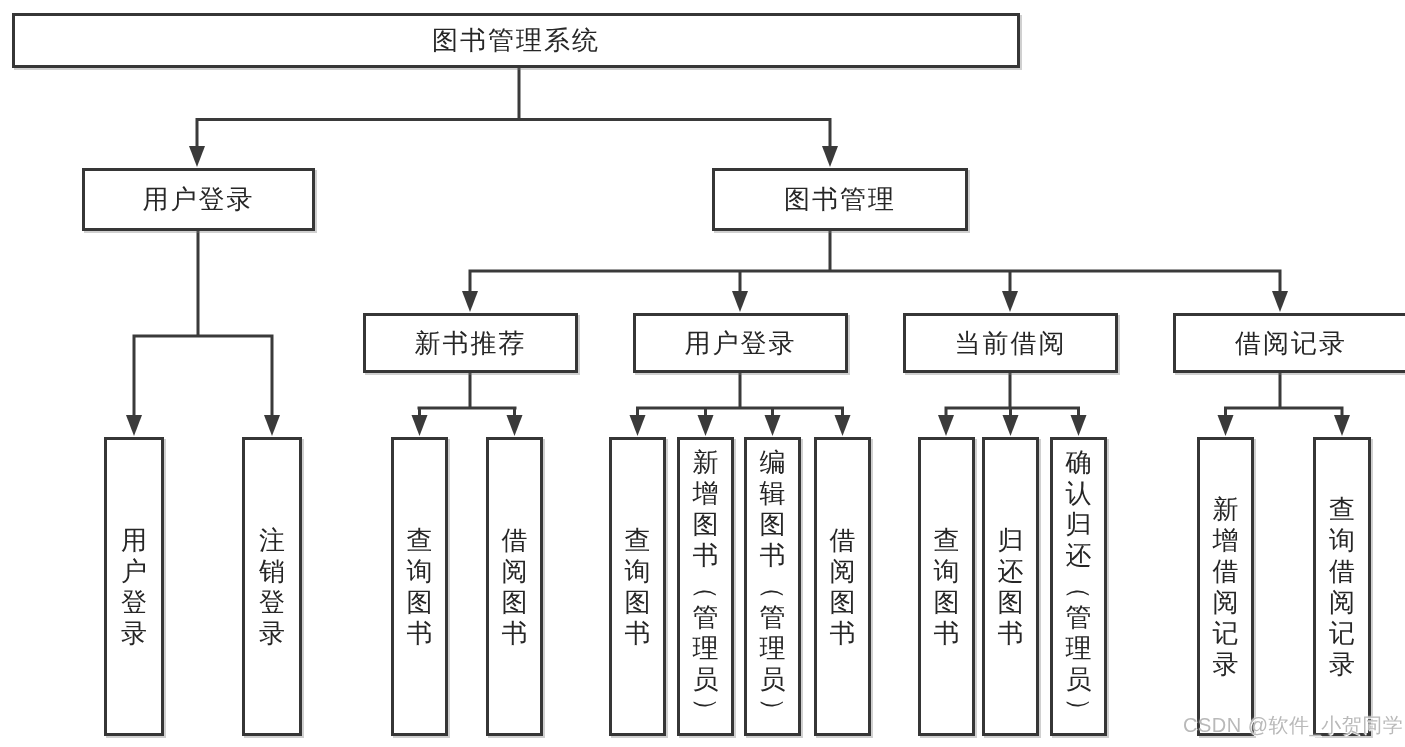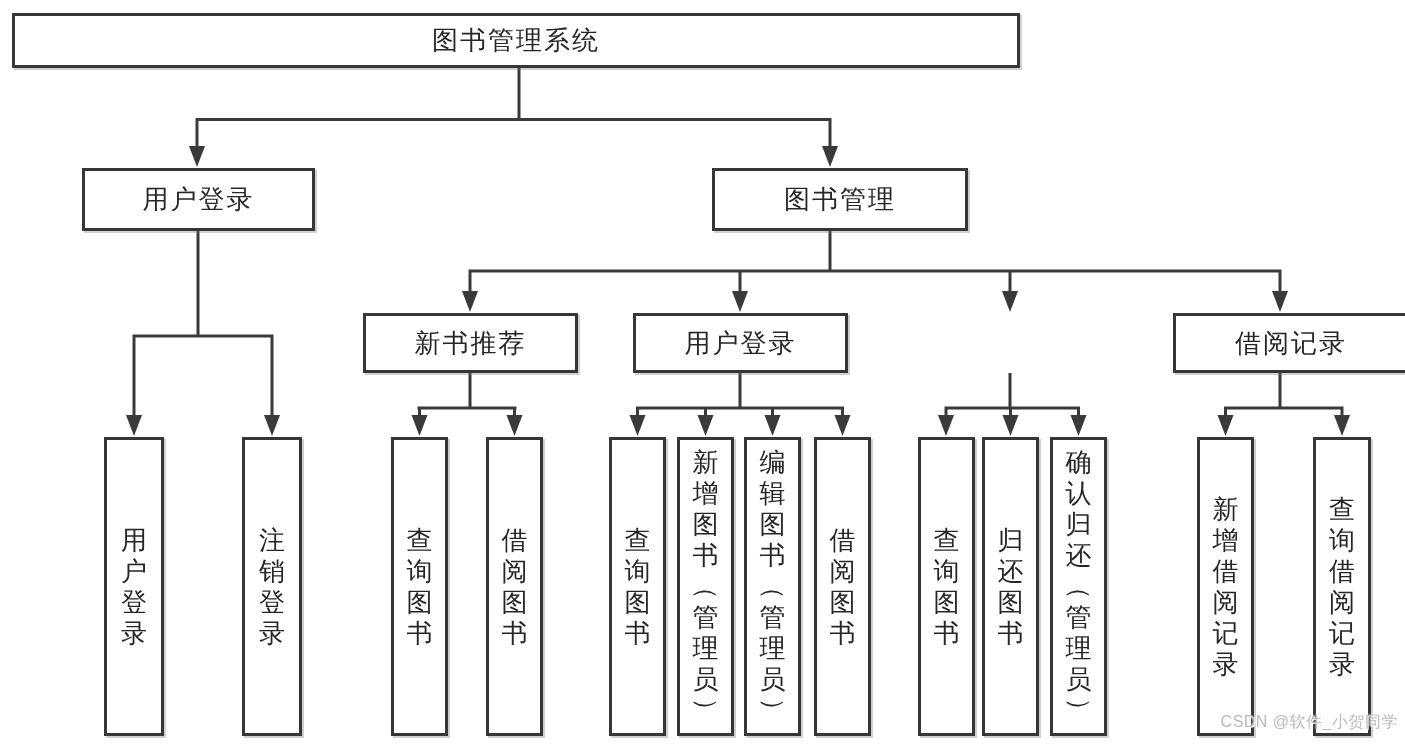--- a/index.html
+++ b/index.html
@@ -34,21 +34,21 @@
     align-items:center;justify-content:center;
     width:100%;height:100%;
     font-size:26px;color:#262626;
   }
   .vtext span{display:block;height:31px;line-height:31px;text-align:center;}
   .vtext span.rot{transform:rotate(90deg);}
   .watermark{
     position:absolute;
     left:1183px;top:712px;width:215px;
     z-index:3;
-    font-size:16px;
+    font-size:20px;
     color:#b9b9b9;
     letter-spacing:0.5px;
     white-space:nowrap;
     text-shadow:0 0 2px #ffffff,1px 1px 0 #ffffff;
     text-align:right;
   }
 </style>
 </head>
 <body>
 
@@ -113,20 +113,23 @@
   </div>
   <div class="box" style="left:712px;top:168px;width:256px;height:63px">
     <span class="hlabel">图书管理</span>
   </div>
 
   <div class="box" style="left:363px;top:313px;width:215px;height:60px">
     <span class="hlabel">新书推荐</span>
   </div>
   <div class="box" style="left:633px;top:313px;width:215px;height:60px">
     <span class="hlabel">用户登录</span>
+  </div>
+  <div class="box" style="left:903px;top:313px;width:215px;height:60px">
+    <span class="hlabel">当前借阅</span>
   </div>
   <div class="box" style="left:1173px;top:313px;width:236px;height:60px">
     <span class="hlabel">借阅记录</span>
   </div>
 
   <div class="box" style="left:104px;top:437px;width:60px;height:299px">
     <div class="vtext">
         <span>用</span>
         <span>户</span>
         <span>登</span>

